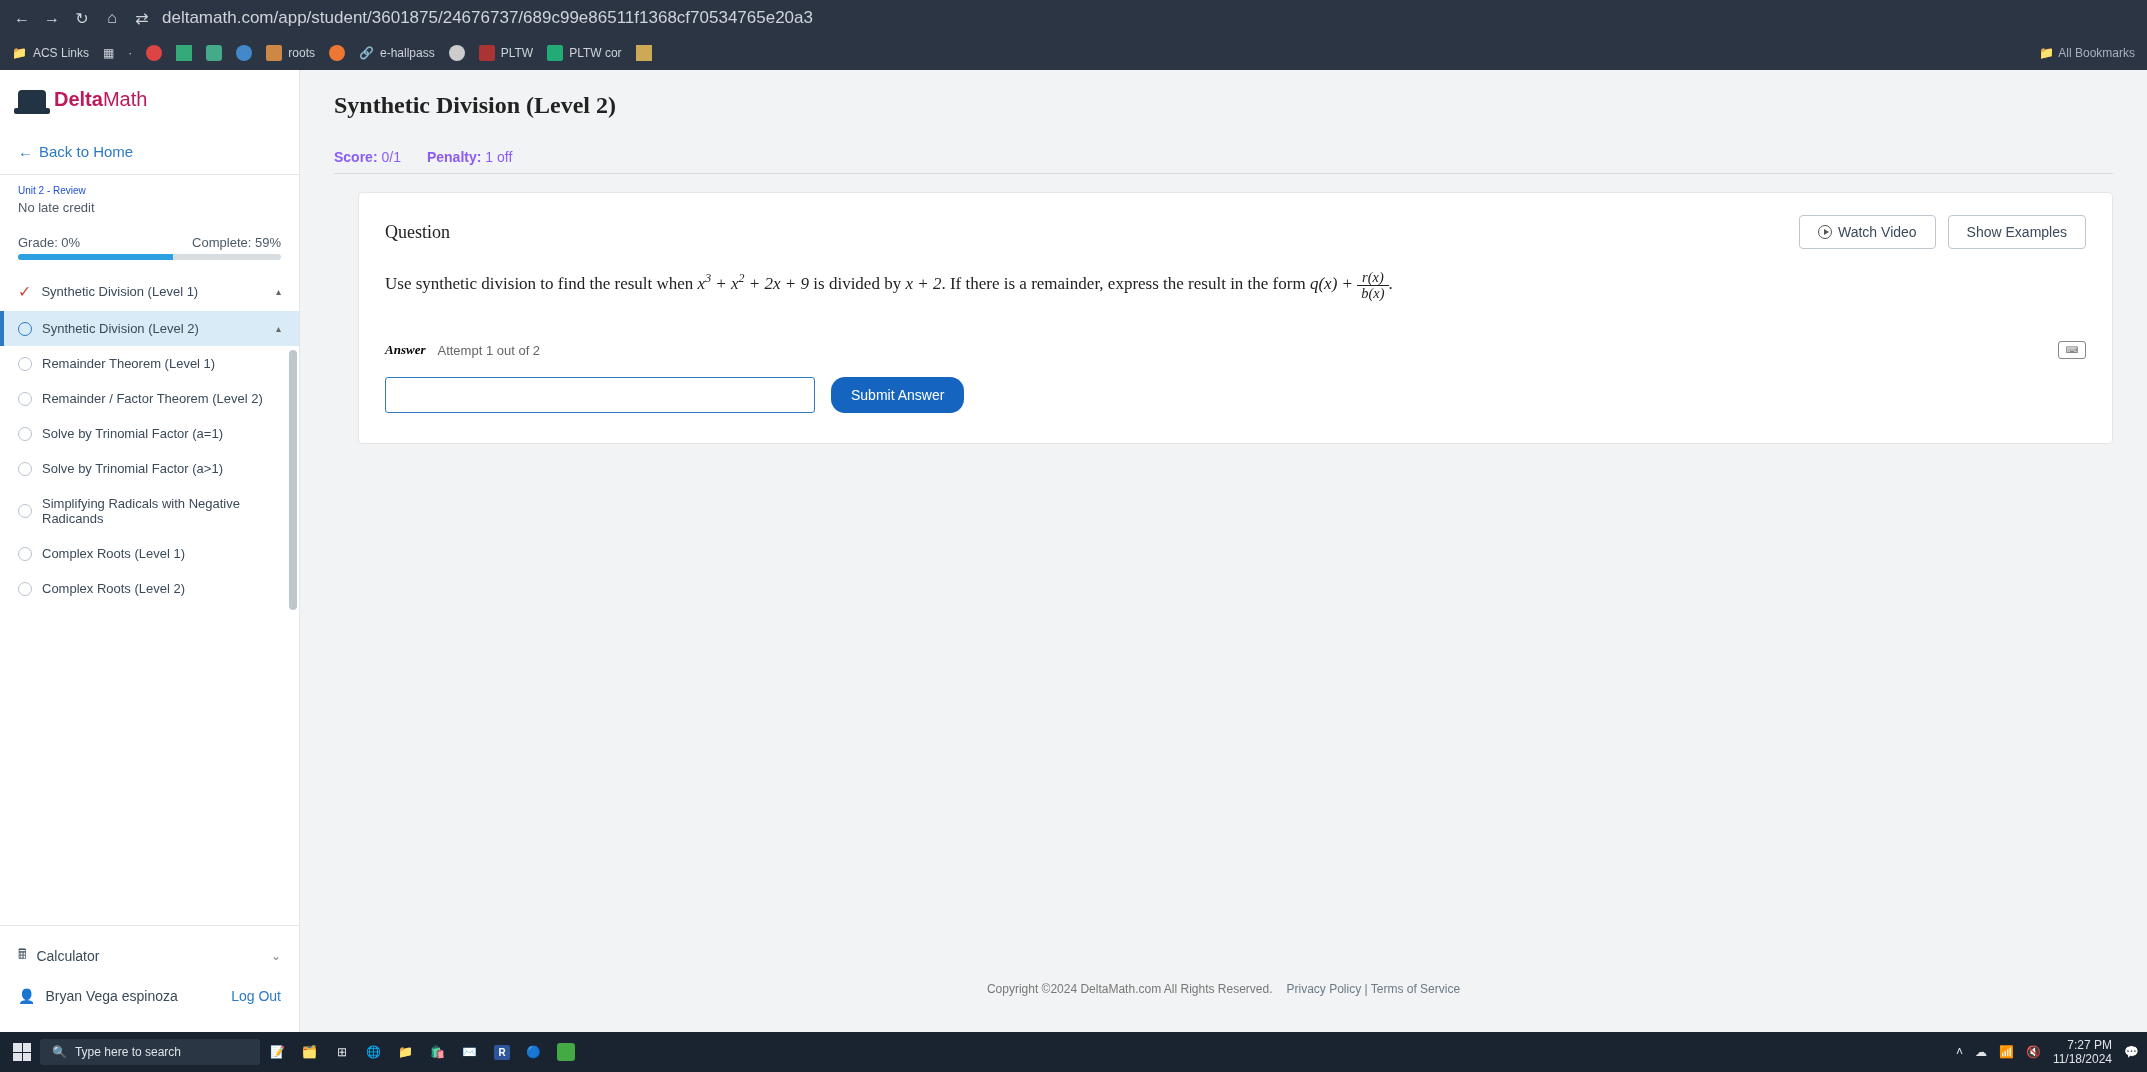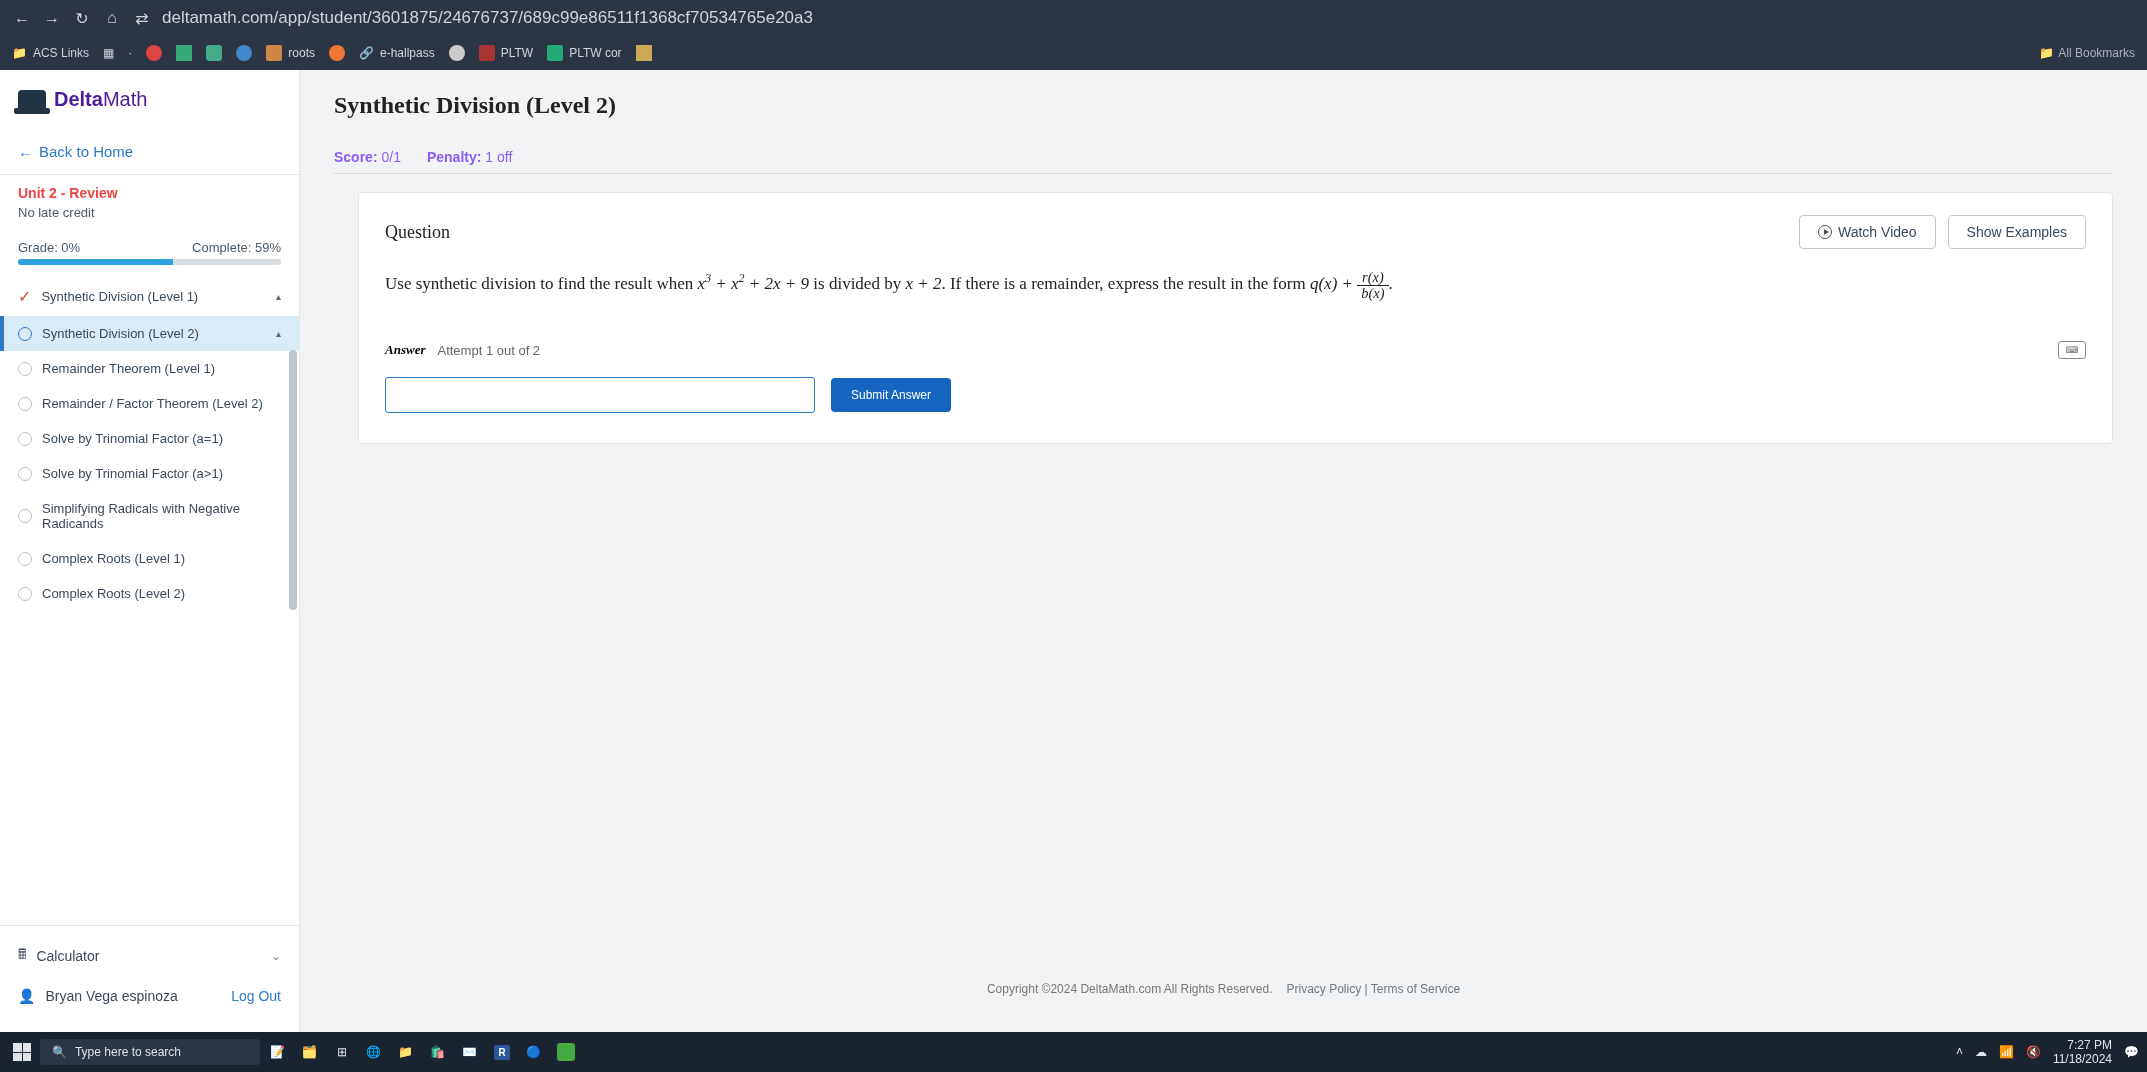--- a/index.html
+++ b/index.html
@@ -44,27 +44,27 @@
   width: 300px;
   background: #fff;
   border-right: 1px solid #e5e5e5;
   display: flex;
   flex-direction: column;
   padding: 18px 0;
 }
 .logo-row { display: flex; align-items: center; gap: 8px; padding: 0 18px 18px; }
 .logo-cap { width: 28px; height: 20px; background: #223344; border-radius: 4px 4px 0 0; position: relative; }
 .logo-cap::after { content: ""; position: absolute; bottom: -4px; left: -4px; width: 36px; height: 6px; background: #223344; border-radius: 2px; }
-.logo-text { font-size: 20px; font-weight: 400; color: #4c1d95; }
+.logo-text { font-size: 20px; font-weight: 400; color: #be185d; }
 .logo-text b { font-weight: 700; }
 
 .back-link { color: #2d79c6; font-size: 15px; padding: 14px 18px; display: flex; align-items: center; gap: 6px; cursor: pointer; }
 
 .unit-block { padding: 10px 18px 0; border-top: 1px solid #e5e5e5; }
-.unit-title { font-weight: 700; color: #ef4444; font-size: 14px; }
+.unit-title { font-weight: 400; color: #1d4ed8; font-size: 10px; }
 .unit-sub { color: #4a5a68; font-size: 13px; margin-top: 4px; }
 .grade-row { display: flex; justify-content: space-between; font-size: 13px; color: #4a5a68; margin-top: 20px; }
 .progress { height: 6px; background: #d8dde2; border-radius: 3px; margin-top: 4px; overflow: hidden; }
 .progress-fill { height: 100%; background: #2da0e0; }
 
 .topic-list { margin-top: 12px; overflow-y: auto; flex: 1; }
 .topic { display: flex; align-items: center; gap: 10px; padding: 10px 18px; font-size: 13px; color: #3a4a5a; cursor: pointer; position: relative; }
 .topic .circle { width: 14px; height: 14px; border: 1.5px solid #b8c2cc; border-radius: 50%; flex-shrink: 0; }
 .topic.done .check { color: #cc4a3a; font-size: 16px; }
 .topic.active { background: #d8ebf7; position: relative; }
@@ -112,21 +112,21 @@
 .frac .num { display: block; border-bottom: 1px solid #222; padding: 0 4px; }
 .frac .den { display: block; padding: 0 4px; }
 
 .answer-row { margin-top: 40px; display: flex; align-items: center; gap: 12px; }
 .answer-label { font-family: Georgia, serif; font-weight: 700; font-size: 13px; font-style: italic; }
 .attempt { font-size: 13px; color: #666; }
 .kbd-icon { margin-left: auto; width: 28px; height: 18px; border: 1px solid #888; border-radius: 3px; display: flex; align-items: center; justify-content: center; font-size: 9px; color: #666; }
 
 .input-row { margin-top: 18px; display: flex; gap: 16px; align-items: center; }
 .answer-input { width: 430px; height: 36px; border: 1px solid #2d79c6; border-radius: 3px; padding: 0 10px; font-size: 15px; }
-.submit-btn { background: #1565c0; color: #fff; border: none; padding: 10px 20px; border-radius: 4px; font-size: 12px; cursor: pointer; }
+.submit-btn { background: #1565c0; color: #fff; border: none; padding: 10px 20px; border-radius: 14px; font-size: 14px; cursor: pointer; }
 
 .footer-copy { margin-top: auto; padding: 14px 0; font-size: 12px; color: #777; display: flex; gap: 14px; justify-content: center; }
 .footer-copy .link { color: #6a7a88; cursor: pointer; }
 
 .taskbar {
   height: 40px;
   background: #1a2430;
   display: flex;
   align-items: center;
   padding: 0 8px;

